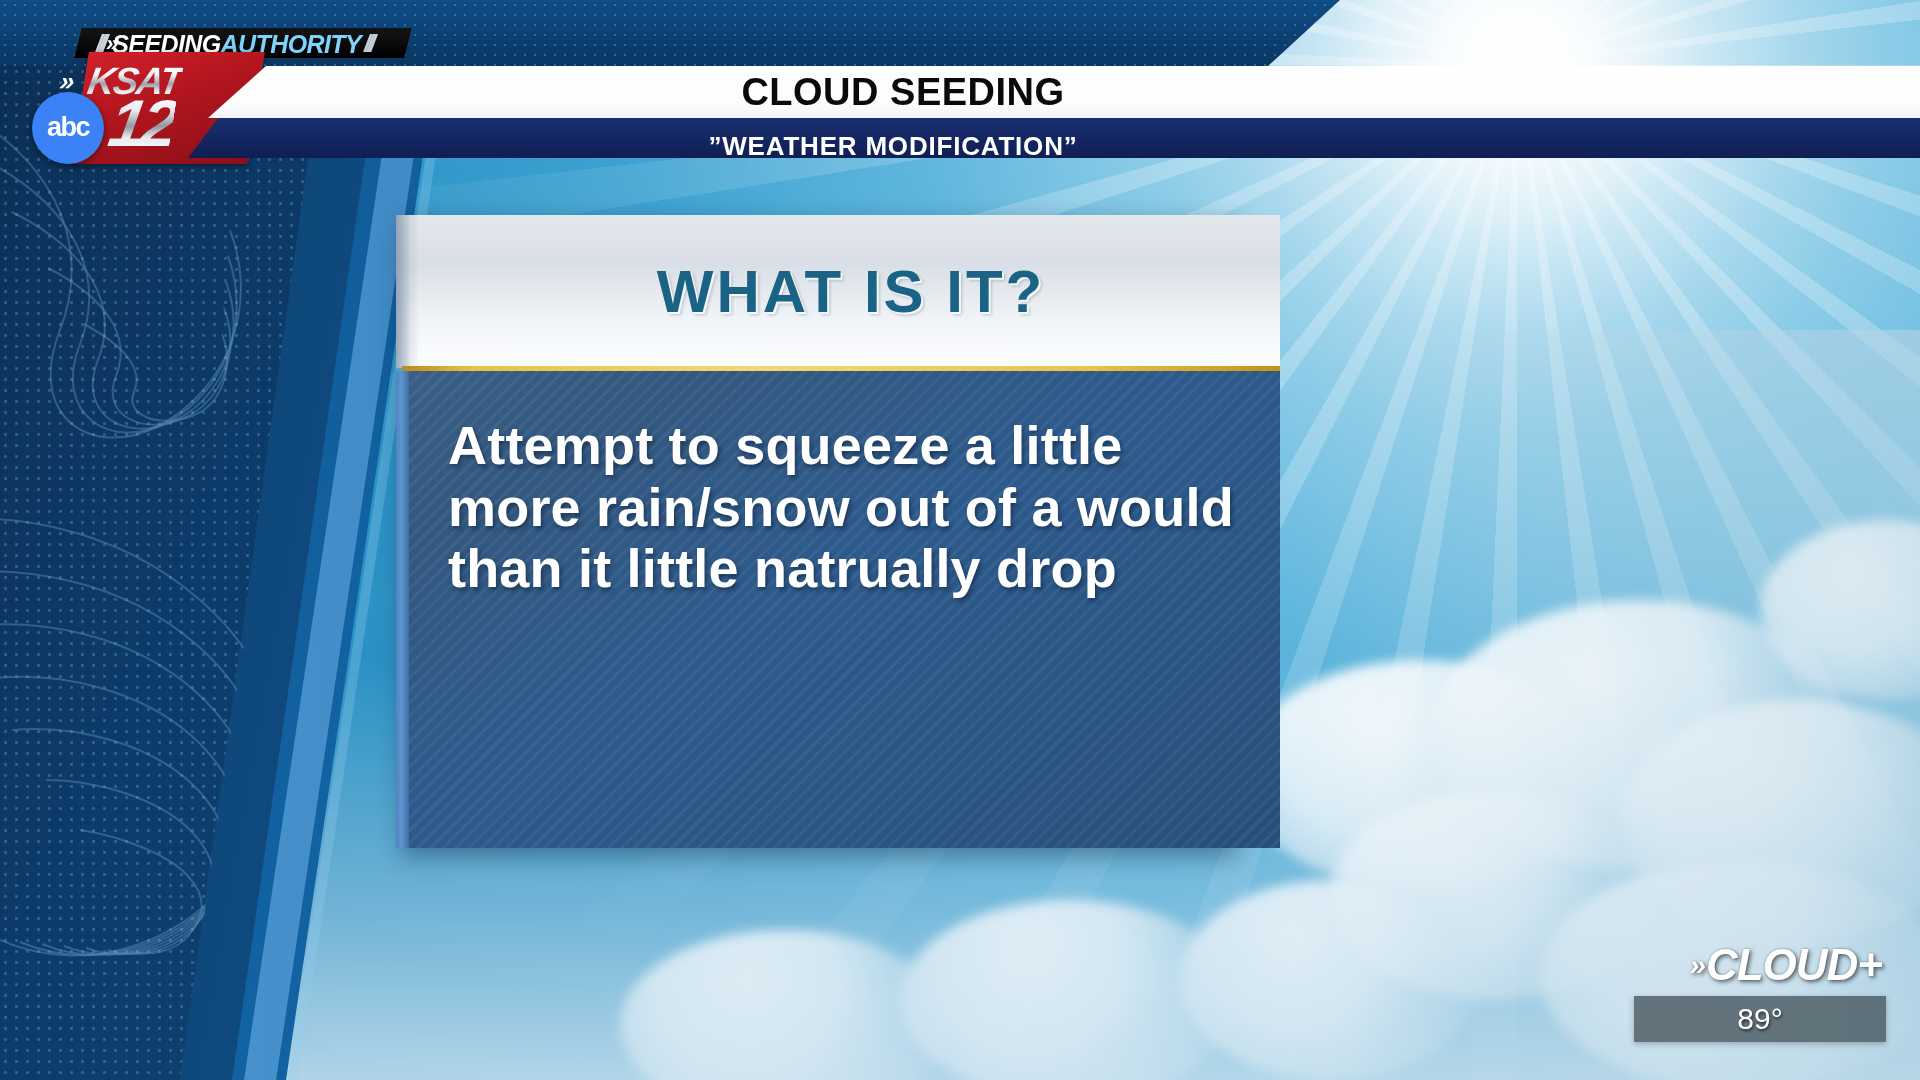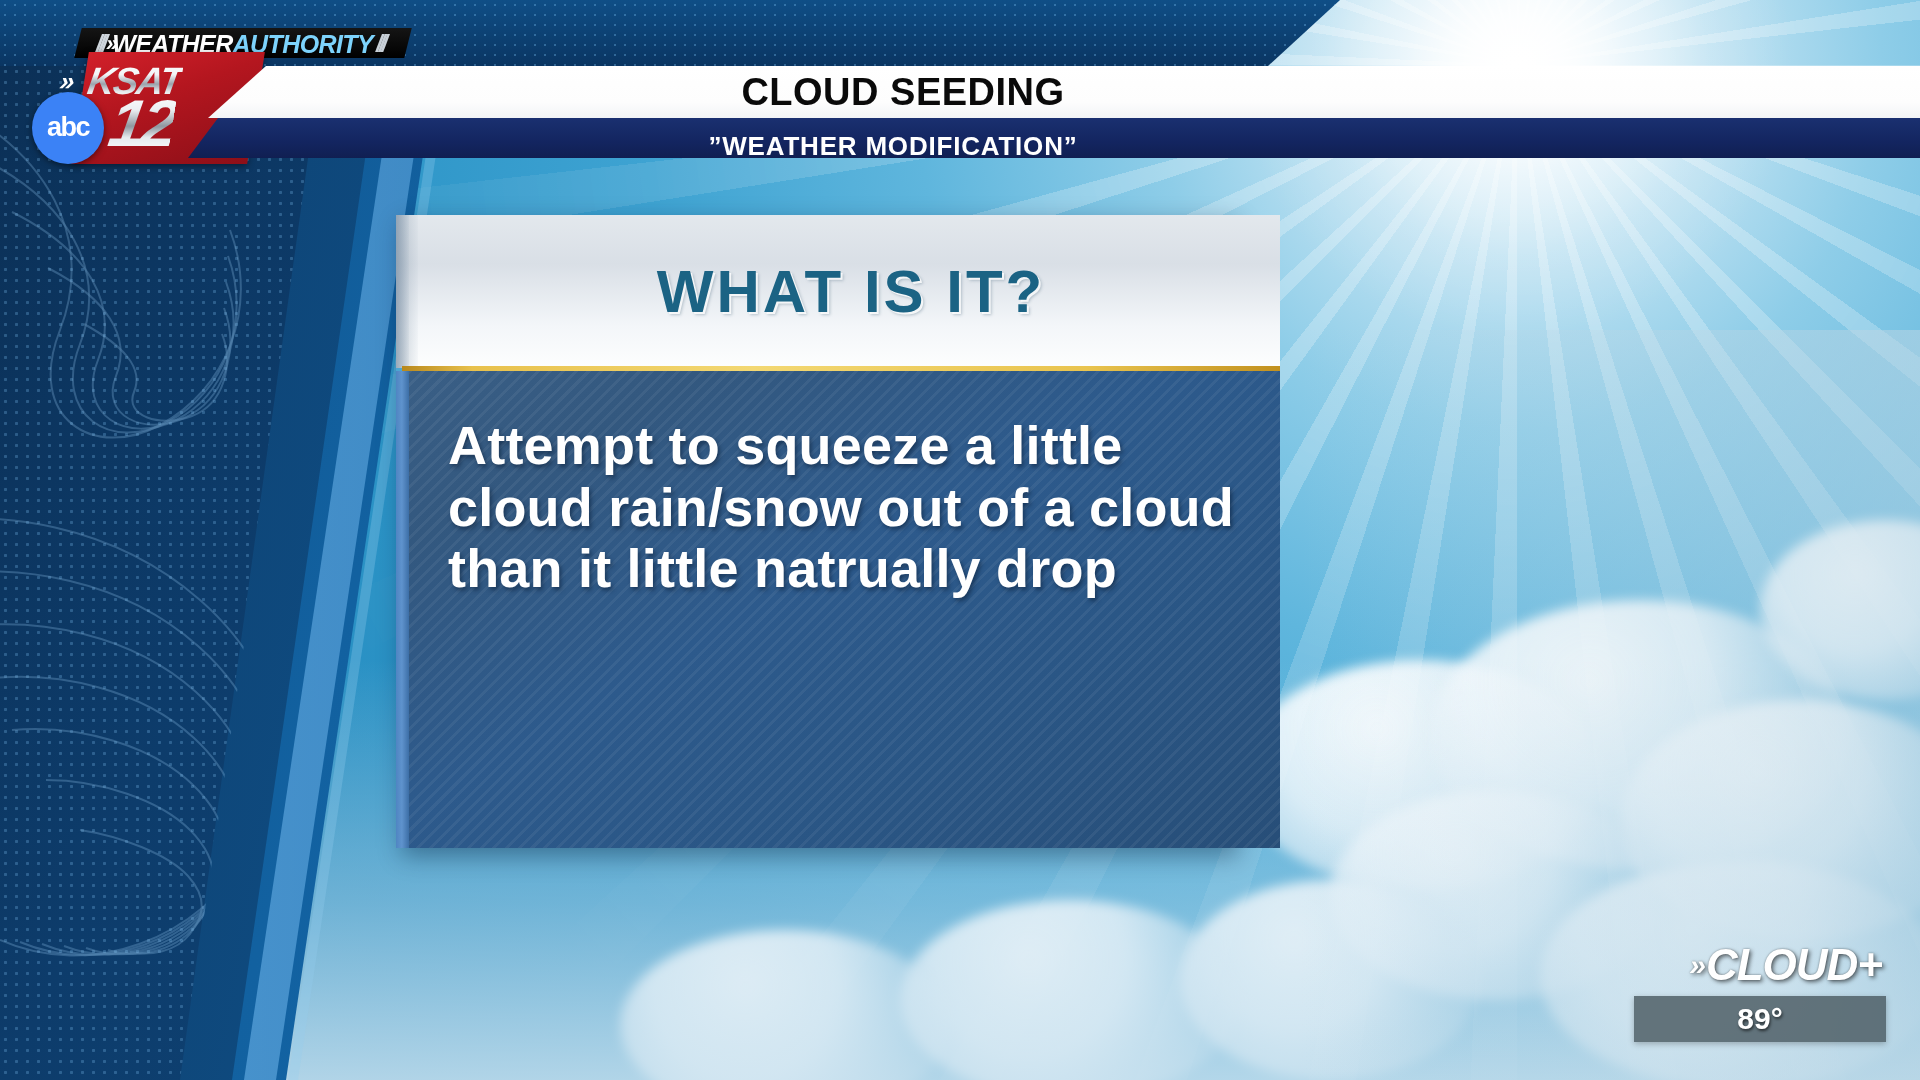--- a/index.html
+++ b/index.html
@@ -254,21 +254,21 @@
     color:#ffffff;
     text-shadow: 2px 2px 4px rgba(0,0,0,0.55), 0 0 2px rgba(0,0,0,0.4);
     margin-bottom:6px; margin-right:4px;
   }
   .ksatplus-chev { font-size:30px; letter-spacing:-9px; margin-right:9px; }
   .ksatplus-temp {
     margin-left:48px;
     background:rgba(74,90,98,0.82);
     height:46px;
     display:flex; align-items:center; justify-content:center;
-    color:#ffffff; font-size:30px; font-weight:bold;
+    color:#ffffff; font-size:30px; font-weight:normal;
     text-shadow: 1px 2px 3px rgba(0,0,0,0.6);
     box-shadow: 0 2px 6px rgba(0,0,0,0.25);
   }
 </style>
 </head>
 <body>
 
 <div id="stage">
 
   <div class="sky-base"></div>
@@ -313,21 +313,21 @@
       <path d="M0 0 C70 120 40 260 0 340"></path>
       <path d="M28 0 C100 130 70 270 20 366"></path>
     </svg>
   </div>
 
   <div class="wa-strip"></div>
   <div class="wa-black"></div>
   <div class="wa-text">
     <span class="wa-slashes">///</span>
       <span class="wa-chev">»</span>
-      <span class="wa-w">WEATHER</span>
+      <span class="wa-w">SEEDING</span>
       <span class="wa-a">AUTHORITY</span>
       <span class="wa-tail">///</span>
   </div>
 
   <div class="logo-block">
     <div class="ksat-plate"></div>
     <div class="ksat-chev">»</div>
     <div class="ksat-word">KSAT</div>
     <div class="ksat-12">12</div>
     <div class="abc-circle">
@@ -345,21 +345,21 @@
       <div class="head-left-shade"></div>
       <div class="panel-head-accent"></div>
       <div class="panel-head-inner">
         <div class="panel-head-text">WHAT IS IT?</div>
       </div>
     </div>
     <div class="gold-rule"></div>
     <div class="panel-body">
       <div class="body-text">
         <div>Attempt to squeeze a little</div>
-        <div>cloud rain/snow out of a cloud</div>
+        <div>more rain/snow out of a would</div>
         <div>than it little natrually drop</div>
       </div>
     </div>
     <div class="panel-left-accent"></div>
   </div>
 
   <div class="ksatplus">
     <div class="ksatplus-logo">
       <span class="ksatplus-chev">»</span>
         <span>CLOUD+</span>

